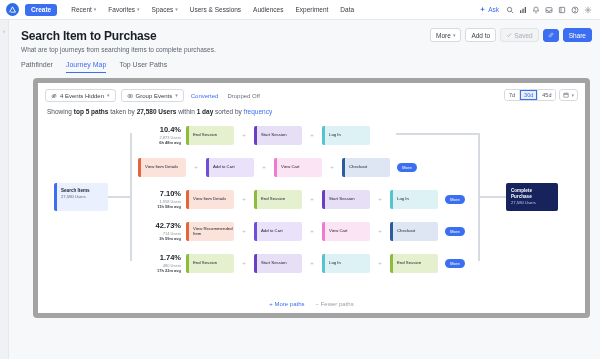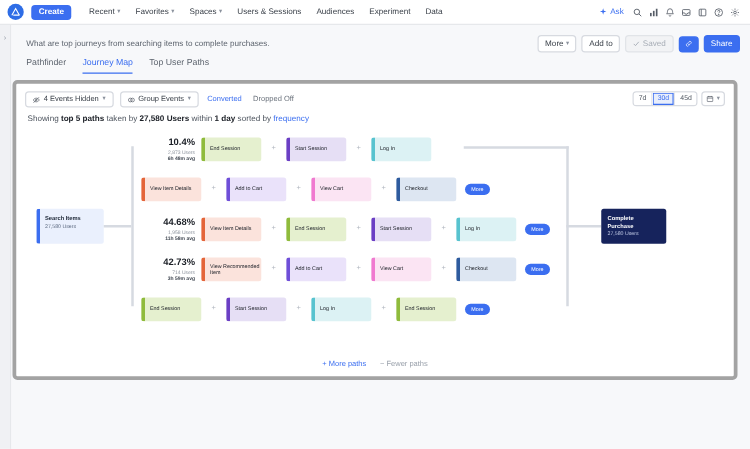--- a/index.html
+++ b/index.html
@@ -73,21 +73,21 @@
   .hbtn.primary-sq { background: #3b6ef0; border-color: #3b6ef0; color: #fff; padding: 2.5px 4px; }
   .hbtn svg { width: 6px; height: 6px; }
 
   
   .tabs { display: flex; gap: 13px; padding: 8px 12px 0 12px; }
   .tab { font-size: 7px; color: #5d646e; padding-bottom: 4px; white-space: nowrap; }
   .tab.active { color: #3b6ef0; border-bottom: 1.5px solid #3b6ef0; font-weight: 500; }
 
   
   .card {
-    margin: 5px 10px 0 1px; background: #fff; border: 3px solid #a3a3a3;
+    margin: 5px 10px 0 24px; background: #fff; border: 5px solid #a3a3a3;
     border-radius: 4px; height: 240px; position: relative; overflow: hidden;
   }
   .toolbar {
     display: flex; align-items: center; gap: 5px; padding: 6px 7px 5px 7px; position: relative;
   }
   .chip {
     border: 1px solid #d7dae0; border-radius: 3px; background: #fff;
     font-size: 6px; color: #3a4049; padding: 2.5px 5px;
     display: flex; align-items: center; gap: 3px; white-space: nowrap;
   }
@@ -239,20 +239,21 @@
   </div>
 </div>
 
 <div class="rail">
   <div class="rail-toggle">›</div>
 </div>
 
 <div class="page">
 
   <div class="page-head">
+    <div class="page-title">Search Item to Purchase</div>
     <div class="page-sub">What are top journeys from searching items to complete purchases.</div>
 
     <div class="head-actions">
       <div class="hbtn">
         <span>More</span>
         <span class="caret">▾</span>
       </div>
       <div class="hbtn">Add to</div>
       <div class="hbtn disabled">
         <svg viewBox="0 0 24 24" fill="none" stroke="currentColor" stroke-width="3">
@@ -386,21 +387,21 @@
           <div class="plus">+</div>
           <div class="node" style="background:#dde6f2;">
             <div class="bar" style="background:#2e5b9e;"></div>
             <span>Checkout</span>
           </div>
           <div class="more-badge">More</div>
         </div>
 
         <div class="prow" style="top:68px;">
           <div class="metric">
-            <div class="pct">44.68%</div>
+            <div class="pct">7.10%</div>
             <div class="m1">1,958 Users</div>
             <div class="m2">11h 58m avg</div>
           </div>
           <div class="node" style="background:#fbe3dc;">
             <div class="bar" style="background:#e4653a;"></div>
             <span>View Item Details</span>
           </div>
           <div class="plus">+</div>
           <div class="node" style="background:#e5f0cf;">
             <div class="bar" style="background:#8fbb3c;"></div>
@@ -441,20 +442,25 @@
           </div>
           <div class="plus">+</div>
           <div class="node" style="background:#dde6f2;">
             <div class="bar" style="background:#2e5b9e;"></div>
             <span>Checkout</span>
           </div>
           <div class="more-badge">More</div>
         </div>
 
         <div class="prow" style="top:132px;">
+          <div class="metric">
+            <div class="pct">1.74%</div>
+            <div class="m1">480 Users</div>
+            <div class="m2">17h 22m avg</div>
+          </div>
           <div class="node" style="background:#e5f0cf;">
             <div class="bar" style="background:#8fbb3c;"></div>
             <span>End Session</span>
           </div>
           <div class="plus">+</div>
           <div class="node" style="background:#e6dff5;">
             <div class="bar" style="background:#6b3fc4;"></div>
             <span>Start Session</span>
           </div>
           <div class="plus">+</div>

